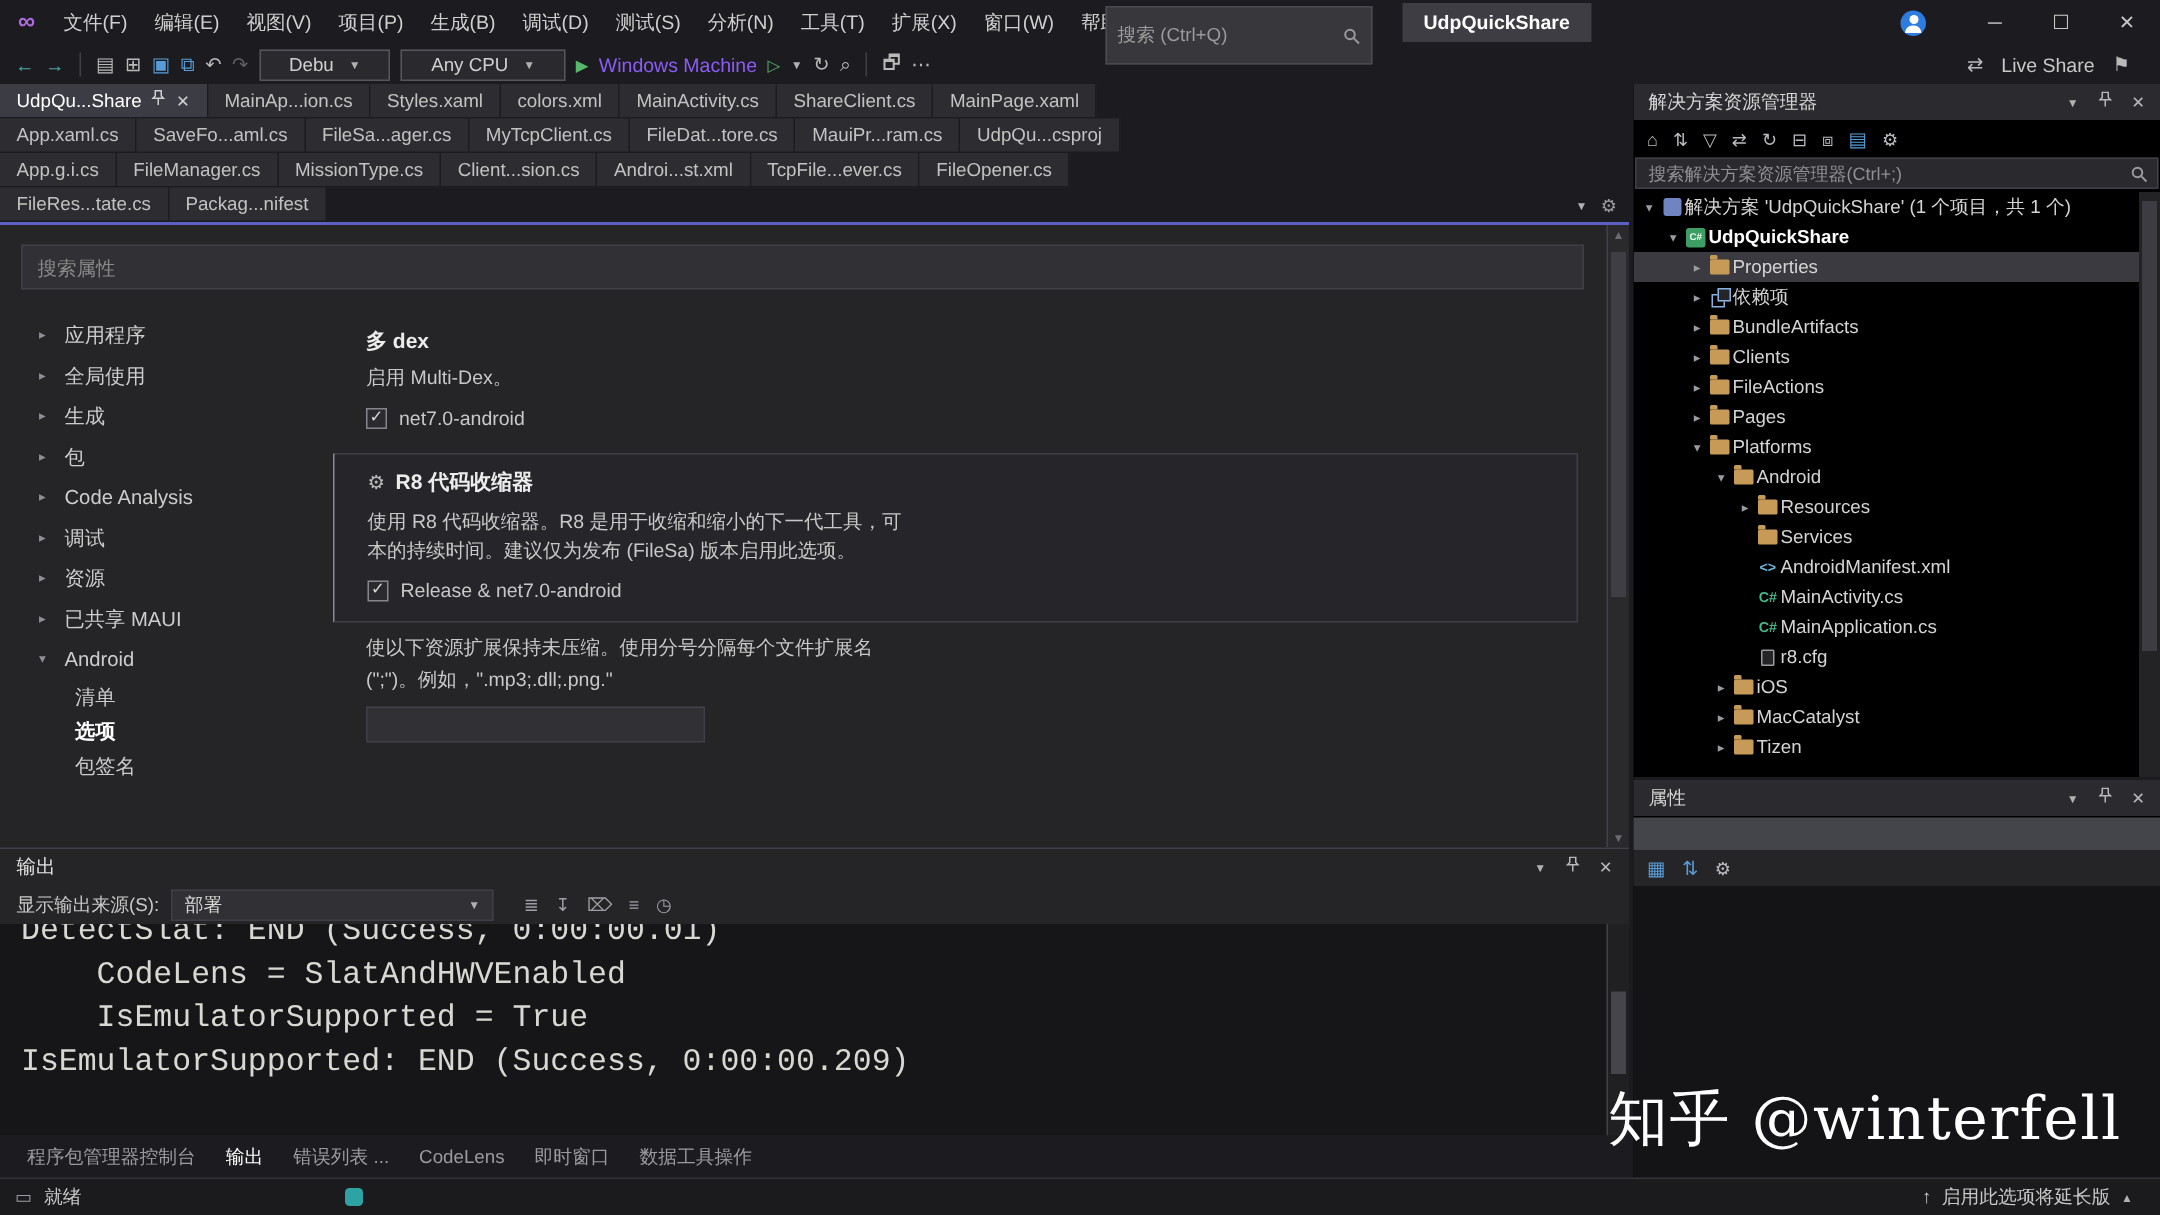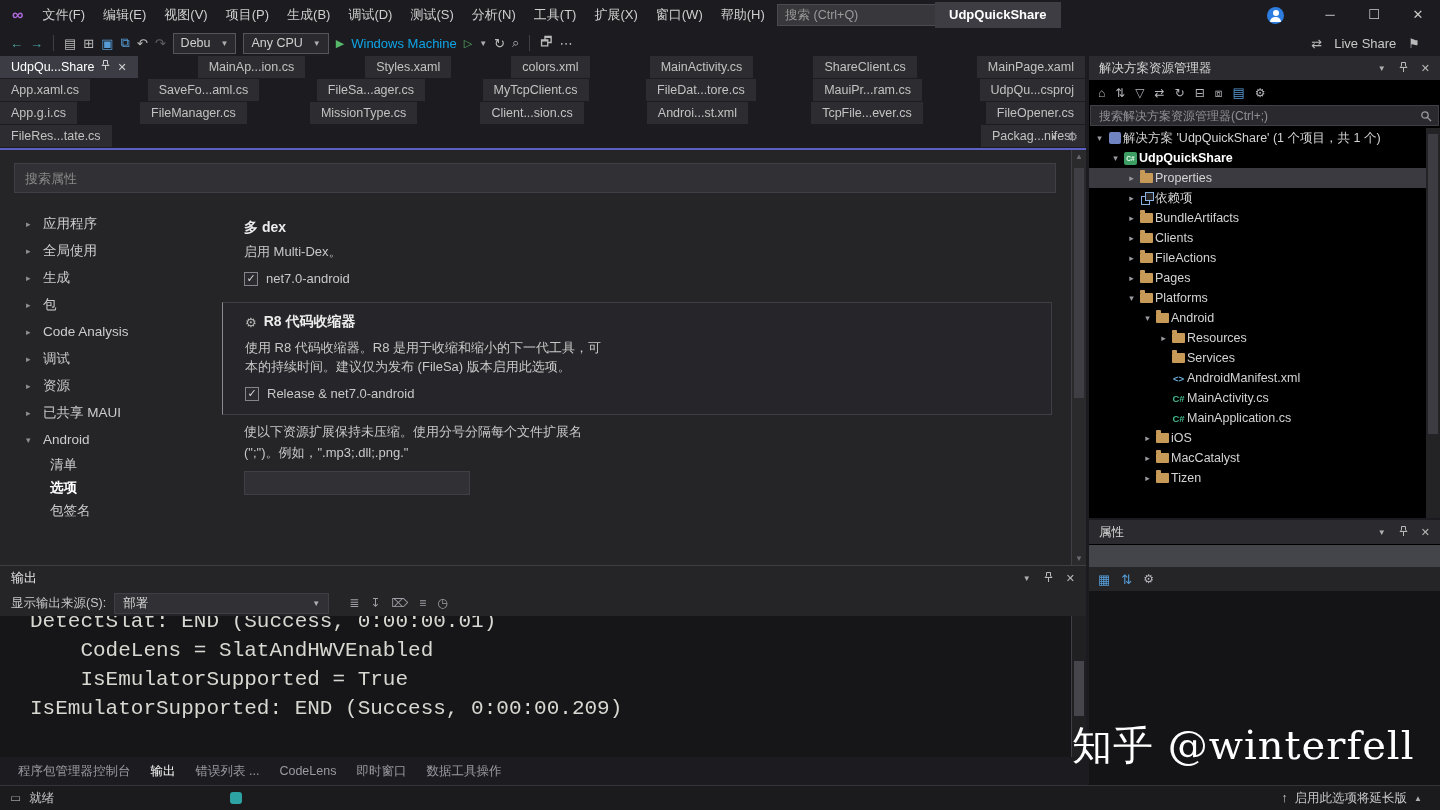--- a/index.html
+++ b/index.html
@@ -9,45 +9,45 @@
     background:#1e1e21;
     font-family:"Liberation Sans","DejaVu Sans",sans-serif;
     font-size:13px; color:#c8c8c8;
   }
 
   
   .titlebar { position:absolute; left:0; top:0; width:1440px; height:30px; background:#1c1c20; display:flex; align-items:center; z-index:10; }
   .vslogo { color:#b06ae0; font-weight:bold; font-size:16px; padding:0 10px 0 12px; }
   .menus { display:flex; }
   .menu-item { padding:0 9px; font-size:13px; color:#cfcfcf; line-height:30px; white-space:nowrap; }
-  .tb-search { position:absolute; left:737px; top:4px; width:178px; height:22px; background:#37373c; border:1px solid #4a4a50; display:flex; align-items:center; padding:0 7px; color:#9b9b9b; font-size:12.5px;margin-left:40px; }
+  .tb-search { position:absolute; left:737px; top:4px; width:178px; height:39px; background:#37373c; border:1px solid #4a4a50; display:flex; align-items:center; padding:0 7px; color:#9b9b9b; font-size:12.5px; }
   .tb-search .magwrap { margin-left:auto; display:flex; }
   .tb-title { position:absolute; left:935px; top:2px; height:26px; padding:0 14px; background:#3d3d43; color:#ffffff; font-weight:bold; font-size:13px; line-height:26px; }
   .tb-right { position:absolute; right:0; top:0; height:30px; display:flex; align-items:center; }
   .person-badge { width:17px; height:17px; border-radius:50%; background:#2d7de1; position:relative; margin-right:24px; }
   .person-badge::before { content:""; position:absolute; top:3px; left:5.5px; width:6px; height:6px; border-radius:50%; background:#fff; }
   .person-badge::after { content:""; position:absolute; bottom:2px; left:3px; width:11px; height:5px; border-radius:5px 5px 0 0; background:#fff; }
   .win-btn { width:44px; text-align:center; font-size:13px; color:#c8c8c8; line-height:30px; }
 
   
   .toolbar { position:absolute; left:0; top:30px; width:1440px; height:26px; background:#1c1c20; display:flex; align-items:center; gap:7px; padding:0 10px; }
   .tool-icon { color:#b9b9b9; font-size:13px; }
   .tool-icon.teal { color:#4aa8a8; }
   .tool-icon.blue { color:#569cd6; }
   .tool-icon.disabled { color:#5f5f65; }
   .tool-sep { width:1px; height:16px; background:#3f3f46; margin:0 3px; }
-  .combo { height:21px; background:#2a2a2e; border:1px solid #55555c; display:flex; align-items:center; padding:0 7px; gap:10px; color:#d0d0d0; font-size:12.5px; }
+  .combo { height:21px; background:#2a2a2e; border:1px solid #55555c; display:flex; align-items:center; padding:0 19px; gap:10px; color:#d0d0d0; font-size:12.5px; }
   .car { font-size:8px; color:#b0b0b0; }
   .play { color:#57b76a; font-size:11px; }
-  .run-label { color:#0ea5e9; }
+  .run-label { color:#8b5cf6; }
   .toolbar-right { margin-left:auto; display:flex; align-items:center; gap:12px; padding-right:10px; }
 
   
   .tabstrip { position:absolute; left:0; top:56px; width:1086px; height:92px; background:#1c1c20; }
-  .tabrow { display:flex; height:23px;justify-content:space-between; }
+  .tabrow { display:flex; height:23px; }
   .tab { background:#2d2d31; border-right:1px solid #1c1c20; border-bottom:1px solid #1c1c20; padding:0 11px; font-size:12.5px; color:#c2c2c2; display:flex; align-items:center; gap:7px; white-space:nowrap; }
   .tab.active { background:#3c3c44; color:#ffffff; }
   .closex { font-size:11px; color:#d0d0d0; }
   .doc-options { position:absolute; right:8px; bottom:4px; display:flex; gap:9px; color:#9a9aa0; font-size:12px; align-items:center; }
   .accent-line { position:absolute; left:0; top:148px; width:1086px; height:2px; background:#5c5fc4; }
 
   
   .editor { position:absolute; left:0; top:150px; width:1086px; height:415px; background:#252528; overflow:hidden; }
   .prop-search { position:absolute; left:14px; top:13px; width:1042px; height:30px; background:#313135; border:1px solid #3f3f46; color:#8a8a8a; font-size:13px; padding:0 10px; font-family:inherit; outline:none; }
   .prop-search::placeholder { color:#8a8a8a; }
@@ -76,21 +76,21 @@
   .editor-scroll .thumb { position:absolute; left:2px; width:10px; top:18px; height:230px; background:#3e3e44; }
 
   
   .output { position:absolute; left:0; top:565px; width:1086px; height:192px; background:#252528; border-top:1px solid #3f3f46; }
   .out-header { height:24px; display:flex; align-items:center; padding:0 11px; font-size:13px; color:#e2e2e2; }
   .hicons { margin-left:auto; display:flex; gap:13px; color:#b8b8b8; font-size:11px; align-items:center; }
   .out-controls { height:26px; display:flex; align-items:center; padding:0 11px; gap:8px; font-size:12.5px; color:#c8c8c8; }
   .out-combo { width:215px; height:21px; background:#313135; border:1px solid #3f3f46; display:flex; align-items:center; padding:0 8px; color:#d8d8d8; font-size:12.5px; }
   .out-combo .car { margin-left:auto; }
   .oc-icons { display:flex; gap:11px; margin-left:12px; color:#9f9fa5; font-size:12px; }
-  .out-text { position:absolute; left:0; top:50px; right:15px; bottom:0; background:#161618; overflow:hidden; padding-left:30px; }
+  .out-text { position:absolute; left:0; top:50px; right:15px; bottom:0; background:#161618; overflow:hidden; padding-left:14px; }
   .out-line { font-family:"Liberation Mono","DejaVu Sans Mono",monospace; font-size:21px; line-height:29px; color:#d8d8d2; white-space:pre; }
   .out-line:first-child { margin-top:-9px; }
   .out-scroll { position:absolute; right:0; top:50px; width:15px; bottom:0; background:#202023; border-left:1px solid #3f3f46; }
   .out-scroll .thumb { position:absolute; left:2px; width:10px; top:45px; height:55px; background:#45454b; }
 
   
   .bottom-tabs { position:absolute; left:0; top:757px; width:1086px; height:28px; background:#1c1c20; display:flex; align-items:center; gap:4px; padding:0 10px; font-size:12.5px; color:#9a9aa0; }
   .btab { padding:0 8px; line-height:28px; white-space:nowrap; }
   .btab.active { color:#ffffff; }
   .statusbar { position:absolute; left:0; top:785px; width:1440px; height:25px; background:#1b1b1e; border-top:1px solid #333338; display:flex; align-items:center; font-size:12.5px; color:#c8c8c8; padding:0 10px; gap:8px; z-index:5; }
@@ -564,20 +564,27 @@
       <div class="trow ind4">
           <span class="chev"></span>
           <span class="ticon cs-ficon">C#</span>
           <span>MainActivity.cs</span>
         </div>
       <div class="trow ind4">
           <span class="chev"></span>
           <span class="ticon cs-ficon">C#</span>
           <span>MainApplication.cs</span>
         </div>
+      <div class="trow ind4">
+          <span class="chev"></span>
+          <span class="ticon">
+            <span class="page-icon"></span>
+          </span>
+          <span>r8.cfg</span>
+        </div>
       <div class="trow ind3">
           <span class="chev">▸</span>
           <span class="ticon">
             <span class="folder"></span>
           </span>
           <span>iOS</span>
         </div>
       <div class="trow ind3">
           <span class="chev">▸</span>
           <span class="ticon">

